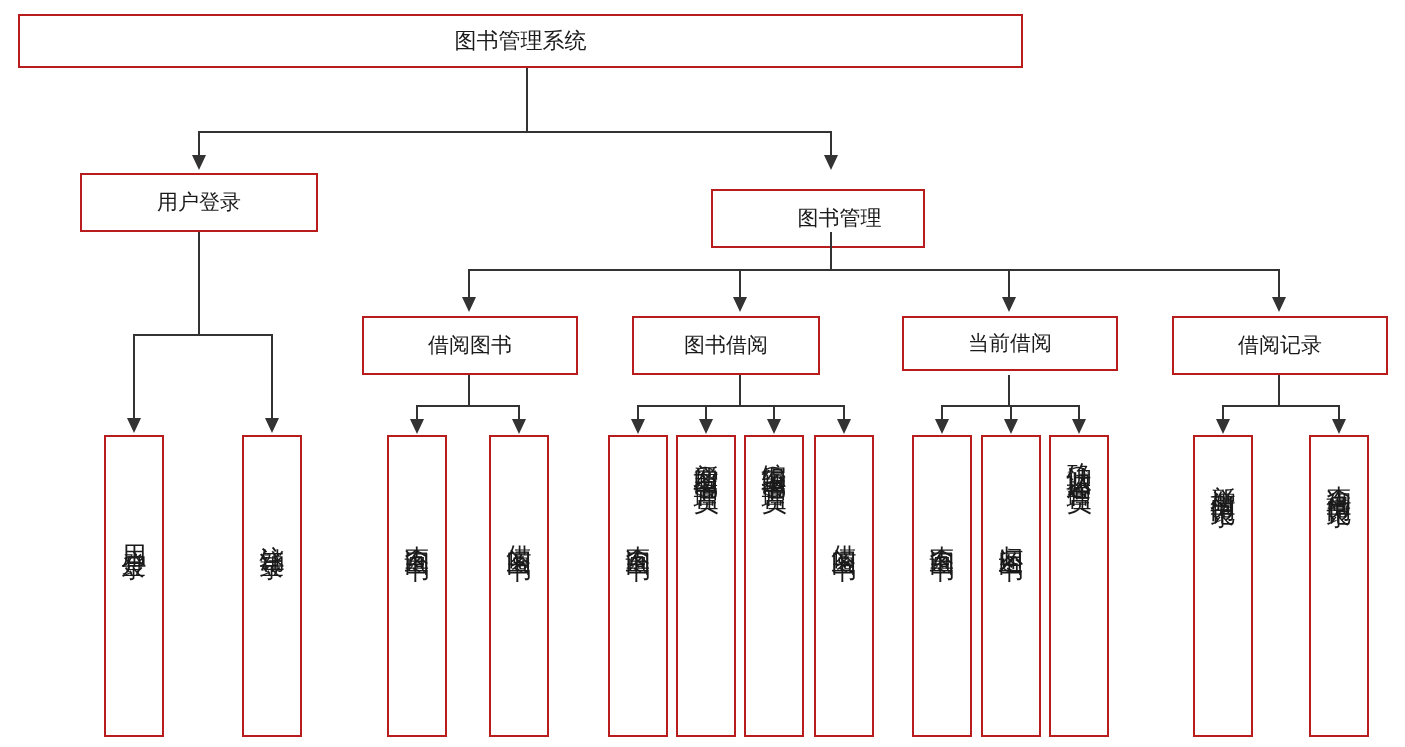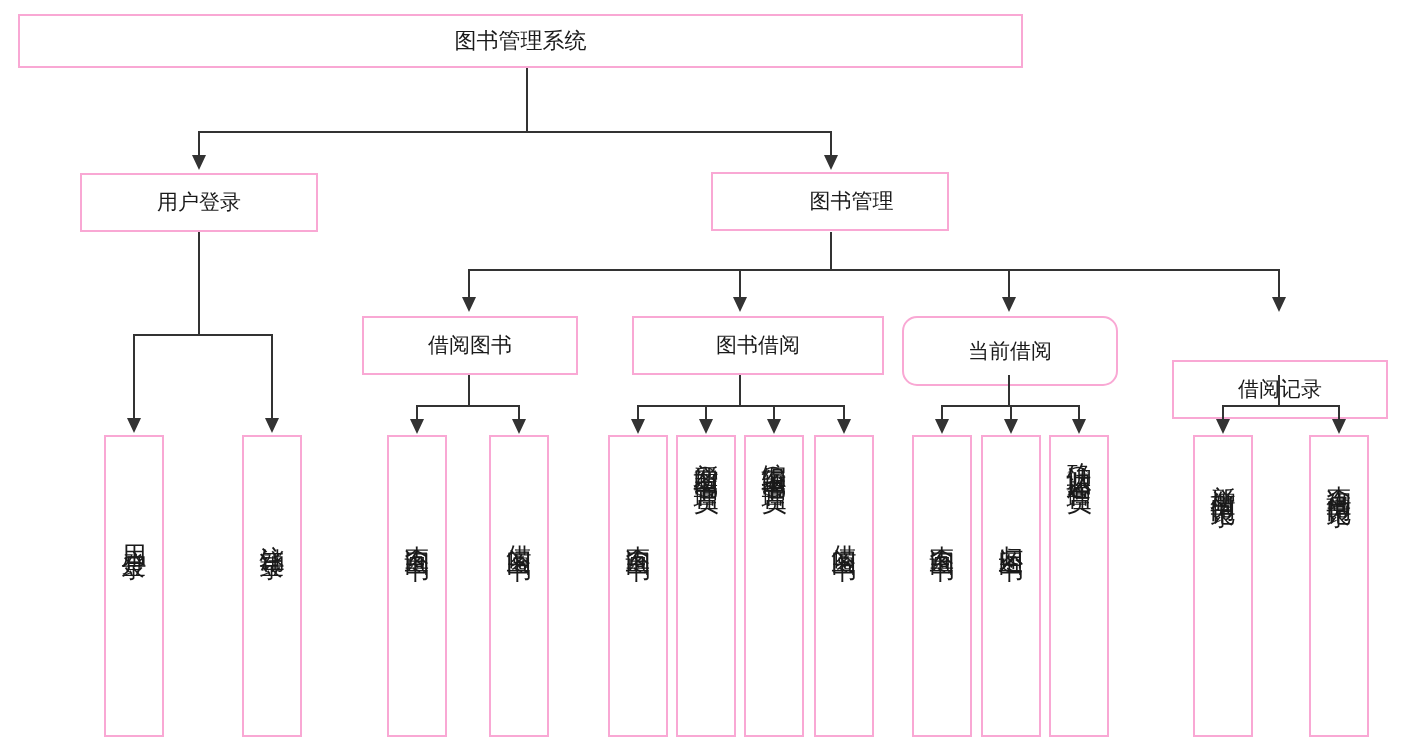--- a/index.html
+++ b/index.html
@@ -10,21 +10,21 @@
     font-family:"Liberation Sans","DejaVu Sans",sans-serif;
     overflow:hidden;
   }
   #stage{position:relative;width:1405px;height:747px;}
 
   
   .node{
     position:absolute;
     box-sizing:border-box;
     background:#ffffff;
-    border:2px solid #f9a8d4;
+    border:2px solid #b91c1c;
     display:flex;
     align-items:center;
     justify-content:center;
   }
   .node .label{
     color:#1a1a1a;
     line-height:1.18;
     white-space:nowrap;
     text-align:center;
   }
@@ -85,21 +85,21 @@
 
   <div class="vline" style="left:198px;top:131px;height:24px;"></div>
   <div class="arrow" style="left:192px;top:155px;"></div>
   <div class="vline" style="left:830px;top:131px;height:24px;"></div>
   <div class="arrow" style="left:824px;top:155px;"></div>
 
   <div class="node horiz" style="left:80px;top:173px;width:238px;height:59px;">
     <span class="label">用户登录</span>
   </div>
 
-  <div class="node horiz" style="left:711px;top:172px;width:238px;height:59px;padding-left:43px;">
+  <div class="node horiz" style="left:711px;top:189px;width:214px;height:59px;padding-left:43px;">
     <span class="label">图书管理</span>
   </div>
 
   <div class="vline" style="left:198px;top:232px;height:103px;"></div>
   <div class="hline" style="left:133px;top:334px;width:140px;"></div>
   <div class="vline" style="left:133px;top:334px;height:84px;"></div>
   <div class="arrow" style="left:127px;top:418px;"></div>
   <div class="vline" style="left:271px;top:334px;height:84px;"></div>
   <div class="arrow" style="left:265px;top:418px;"></div>
 
@@ -115,29 +115,29 @@
   <div class="vline" style="left:1008px;top:269px;height:28px;"></div>
   <div class="arrow" style="left:1002px;top:297px;"></div>
 
   <div class="vline" style="left:1278px;top:269px;height:28px;"></div>
   <div class="arrow" style="left:1272px;top:297px;"></div>
 
   <div class="node horiz" style="left:362px;top:316px;width:216px;height:59px;">
     <span class="label">借阅图书</span>
   </div>
 
-  <div class="node horiz" style="left:632px;top:316px;width:252px;height:59px;">
+  <div class="node horiz" style="left:632px;top:316px;width:188px;height:59px;">
     <span class="label">图书借阅</span>
   </div>
 
-  <div class="node horiz" style="left:902px;top:316px;width:216px;height:70px;border-radius:15px;">
+  <div class="node horiz" style="left:902px;top:316px;width:216px;height:55px;">
     <span class="label">当前借阅</span>
   </div>
 
-  <div class="node horiz" style="left:1172px;top:316px;width:216px;height:59px;margin-top:44px;">
+  <div class="node horiz" style="left:1172px;top:316px;width:216px;height:59px;">
     <span class="label">借阅记录</span>
   </div>
 
   <div class="vline" style="left:468px;top:375px;height:31px;"></div>
   <div class="hline" style="left:416px;top:405px;width:104px;"></div>
   <div class="vline" style="left:416px;top:405px;height:14px;"></div>
   <div class="arrow" style="left:410px;top:419px;"></div>
   <div class="vline" style="left:518px;top:405px;height:14px;"></div>
   <div class="arrow" style="left:512px;top:419px;"></div>
 

